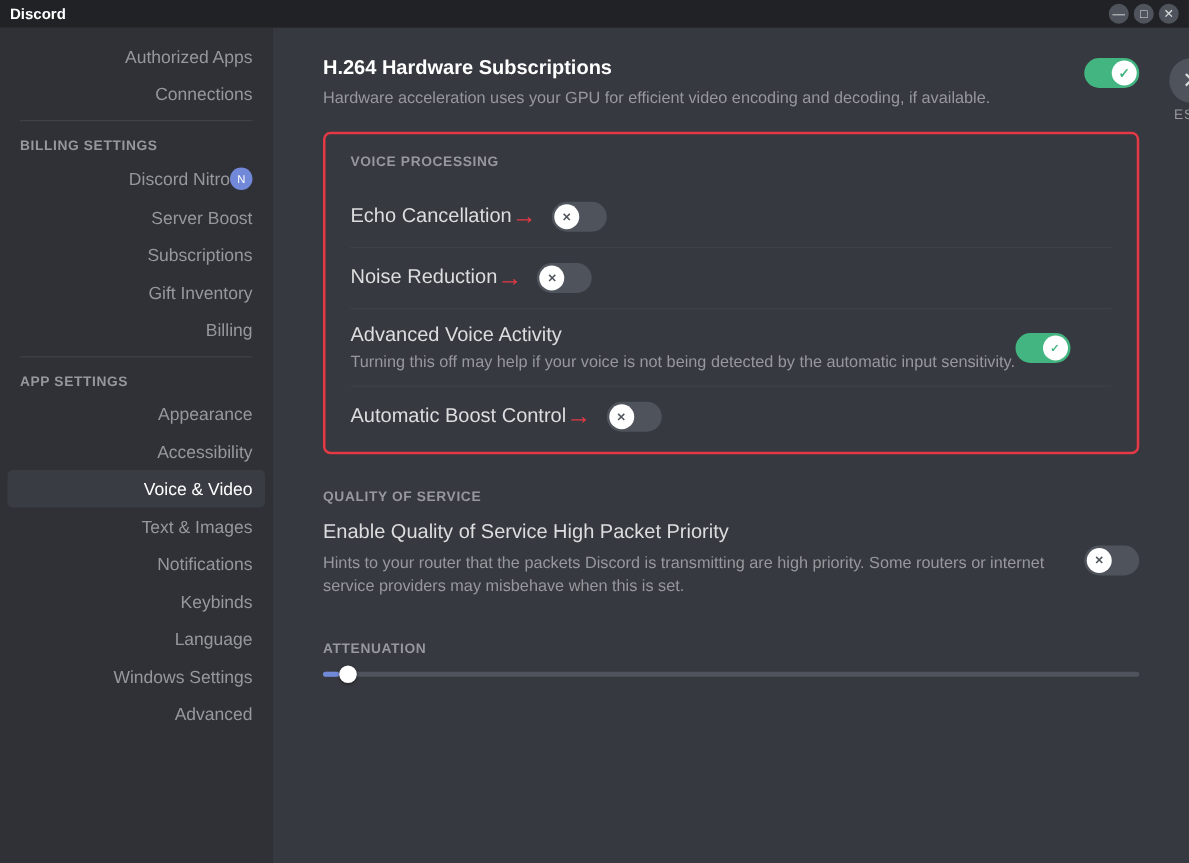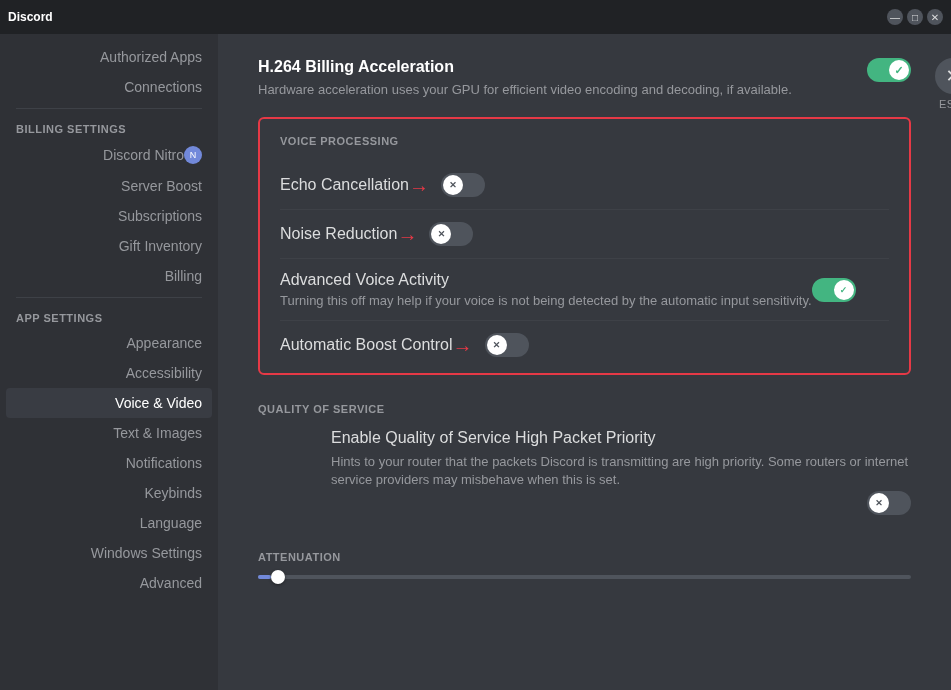--- a/index.html
+++ b/index.html
@@ -8,21 +8,21 @@
       background: #2f3136;
       color: #dcddde;
       width: 951px;
       height: 690px;
       overflow: hidden;
       display: flex;
       flex-direction: column;
     }
     .titlebar {
       background: #202225;
-      height: 34px;
+      height: 22px;
       display: flex;
       align-items: center;
       padding: 0 8px;
       justify-content: space-between;
       flex-shrink: 0;
     }
     .titlebar-title {
       color: #fff;
       font-size: 12px;
       font-weight: 600;
@@ -207,24 +207,23 @@
     .arrow-indicator {
       color: #e63946;
       font-size: 20px;
       font-weight: bold;
     }
     .quality-section {
       margin-bottom: 36px;
     }
     .quality-row {
       display: flex;
-      align-items: flex-end;
+      align-items: center;
       justify-content: space-between;
       margin-bottom: 10px;
-      flex-direction: column;
     }
     .quality-label {
       font-size: 16px;
       color: #dcddde;
       font-weight: 500;
     }
     .quality-desc {
       font-size: 13px;
       color: #96989d;
       margin-top: 6px;
@@ -370,21 +369,21 @@
   </div>
 
   <div class="content-area">
     <div class="content-wrapper">
 
       <div class="close-btn">✕</div>
       <div class="esc-label">ESC</div>
 
       <div class="hardware-accel-block">
         <div class="hardware-accel-text">
-          <h3>H.264 Billing Acceleration</h3>
+          <h3>H.264 Hardware Subscriptions</h3>
           <p>Hardware acceleration uses your GPU for efficient video encoding and decoding, if available.</p>
         </div>
         <div class="toggle on">
           <div class="toggle-knob">
             <span>✓</span>
           </div>
         </div>
       </div>
 
       <div class="voice-processing-box">

